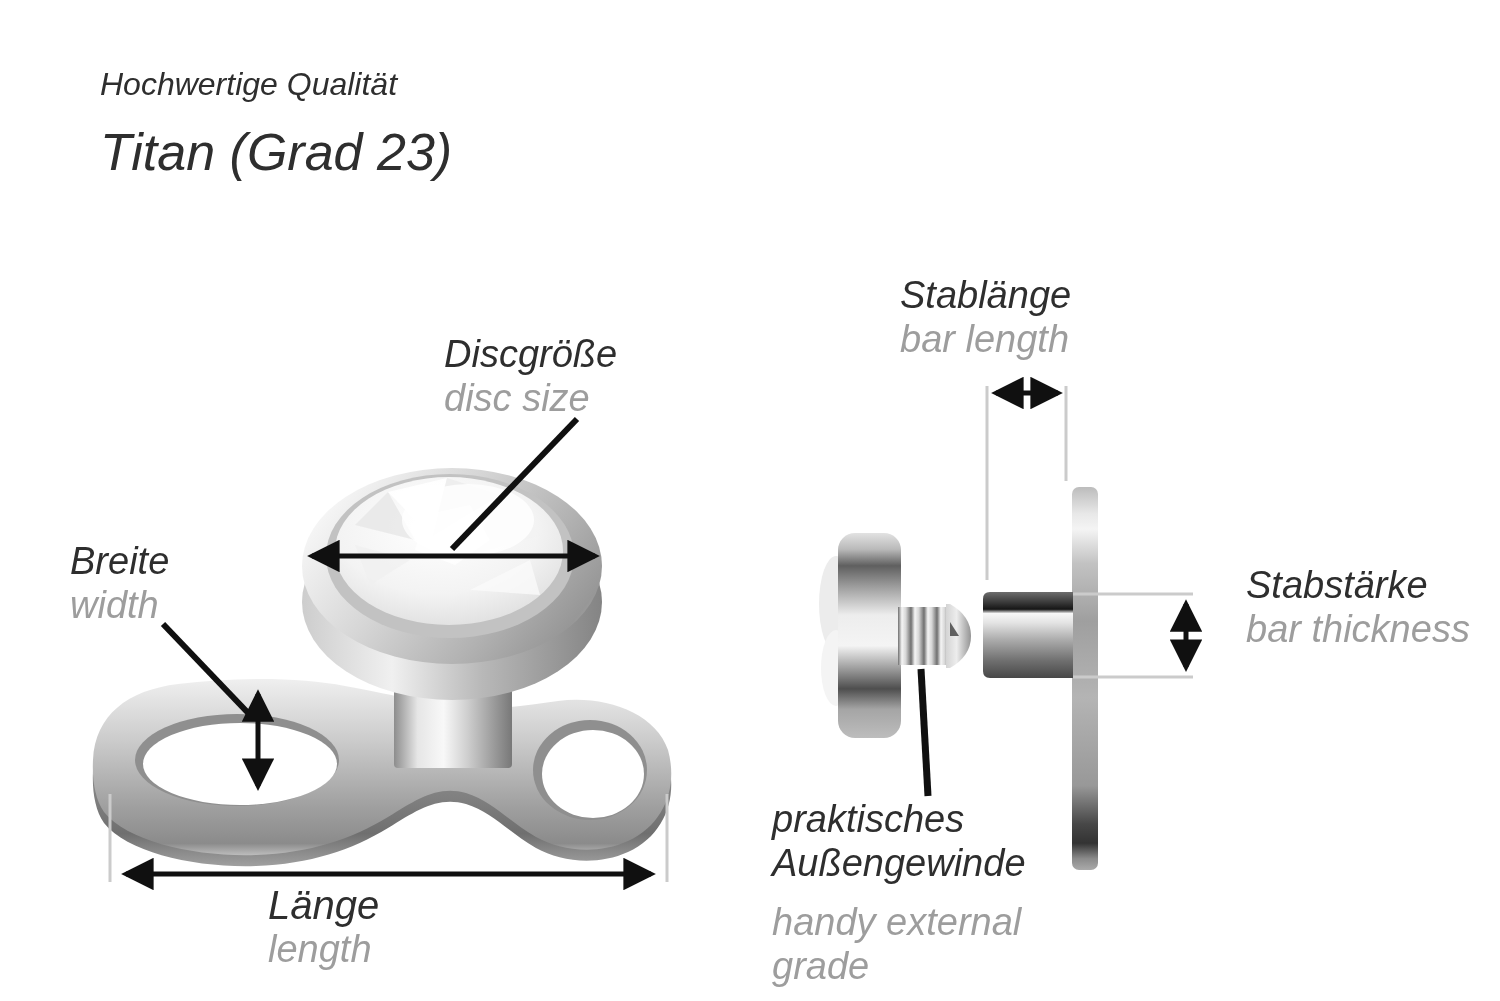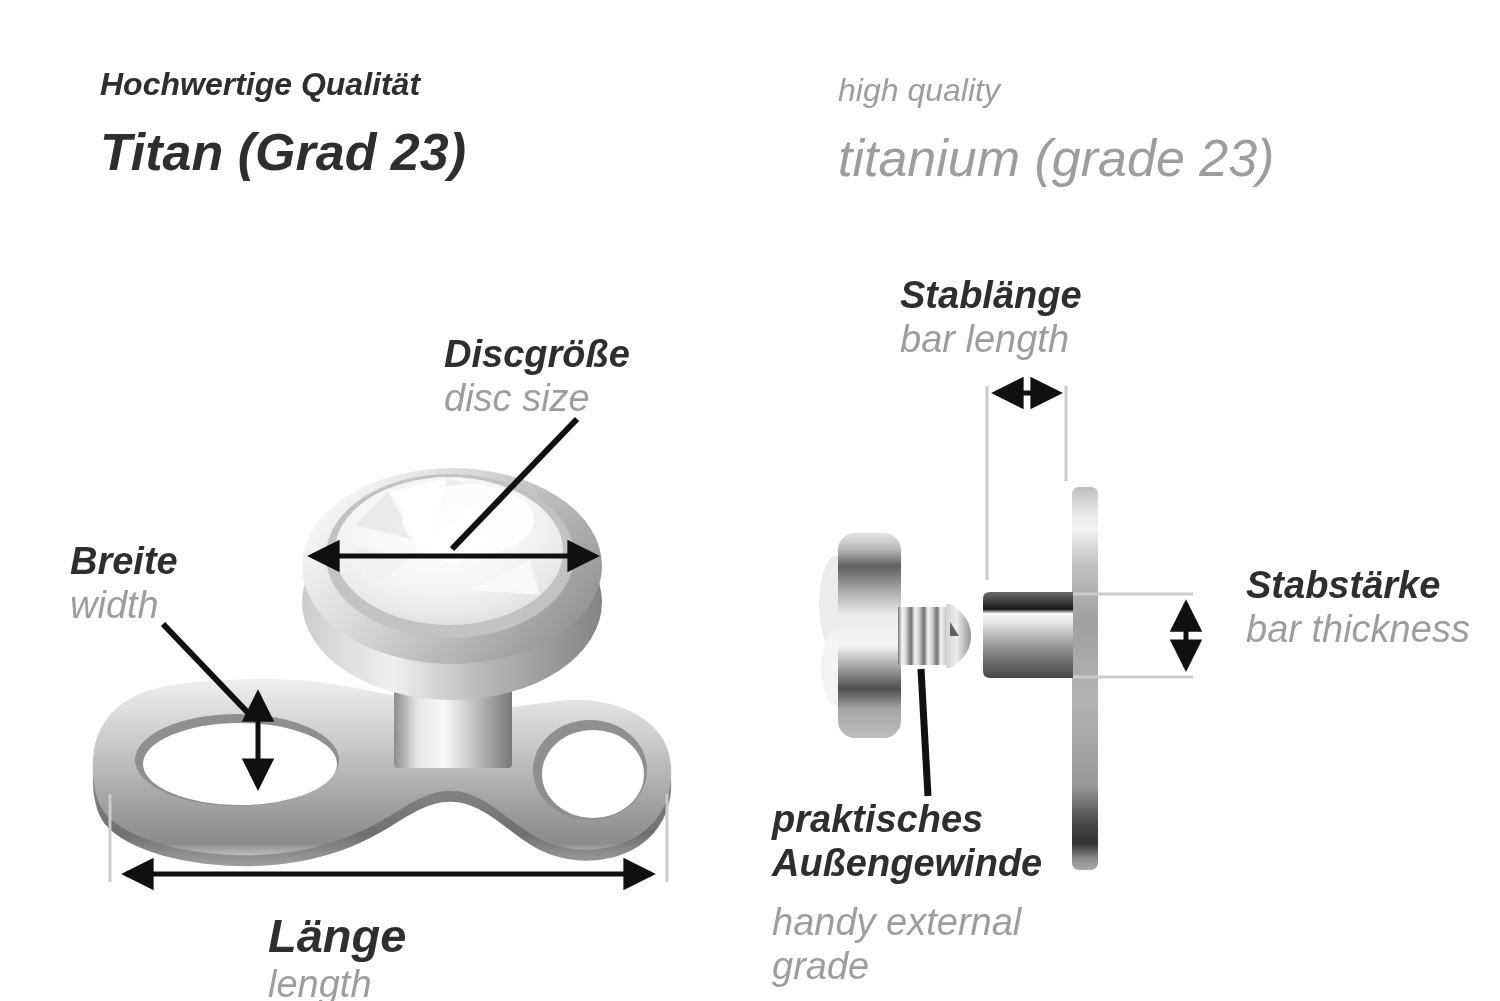--- a/index.html
+++ b/index.html
@@ -1,26 +1,26 @@
 <!DOCTYPE html>
 <html><head>
 <meta charset="utf-8">
 <style>
   html,body{margin:0;padding:0;background:#ffffff;}
   #canvas{position:relative;width:1500px;height:1001px;background:#ffffff;overflow:hidden;
           font-family:"Liberation Sans",sans-serif;}
   #art{position:absolute;left:0;top:0;width:1500px;height:1001px;}
   .lbl{position:absolute;font-style:italic;white-space:nowrap;line-height:1.15;}
   .center{text-align:left;}
-  .t-de{color:#2e2e2e;font-weight:bold;}
+  .t-de{color:#2e2e2e;}
   .t-en{color:#9d9d9d;}
   .fs-hdr1{font-size:32px;}
   .fs-hdr2{font-size:52px;margin-top:20px;}
   .fs-dim{font-size:38px;}
-  .fs-dimL{font-size:47px;margin-top:27px;}
+  .fs-dimL{font-size:40px;}
   .gap-top{margin-top:16px;}
 </style>
 </head>
 <body>
 
 <div id="canvas">
 
   <svg id="art" viewBox="0 0 1500 1001" xmlns="http://www.w3.org/2000/svg">
     <defs>
       <marker id="ah" viewBox="0 0 10 10" refX="8.5" refY="5" markerWidth="6.5" markerHeight="6.5" orient="auto-start-reverse">
@@ -173,24 +173,20 @@
       <line x1="996" y1="393" x2="1058" y2="393" stroke="#101010" stroke-width="5" marker-start="url(#ah)" marker-end="url(#ah)"></line>
       <line x1="1186" y1="604" x2="1186" y2="667" stroke="#101010" stroke-width="5" marker-start="url(#ah)" marker-end="url(#ah)"></line>
     </g>
   </svg>
 
   <div class="lbl" style="left:100px;top:66px;">
     <div class="t-de fs-hdr1">Hochwertige Qualität</div>
     <div class="t-de fs-hdr2">Titan (Grad 23)</div>
   </div>
 
-  <div class="lbl" style="left:838px;top:72px;">
-    <div class="t-en fs-hdr1">high quality</div>
-    <div class="t-en fs-hdr2">titanium (grade 23)</div>
-  </div>
 
   <div class="lbl center" style="left:444px;top:333px;width:270px;">
     <div class="t-de fs-dim">Discgröße</div>
     <div class="t-en fs-dim">disc size</div>
   </div>
 
   <div class="lbl center" style="left:70px;top:540px;width:142px;">
     <div class="t-de fs-dim">Breite</div>
     <div class="t-en fs-dim">width</div>
   </div>

